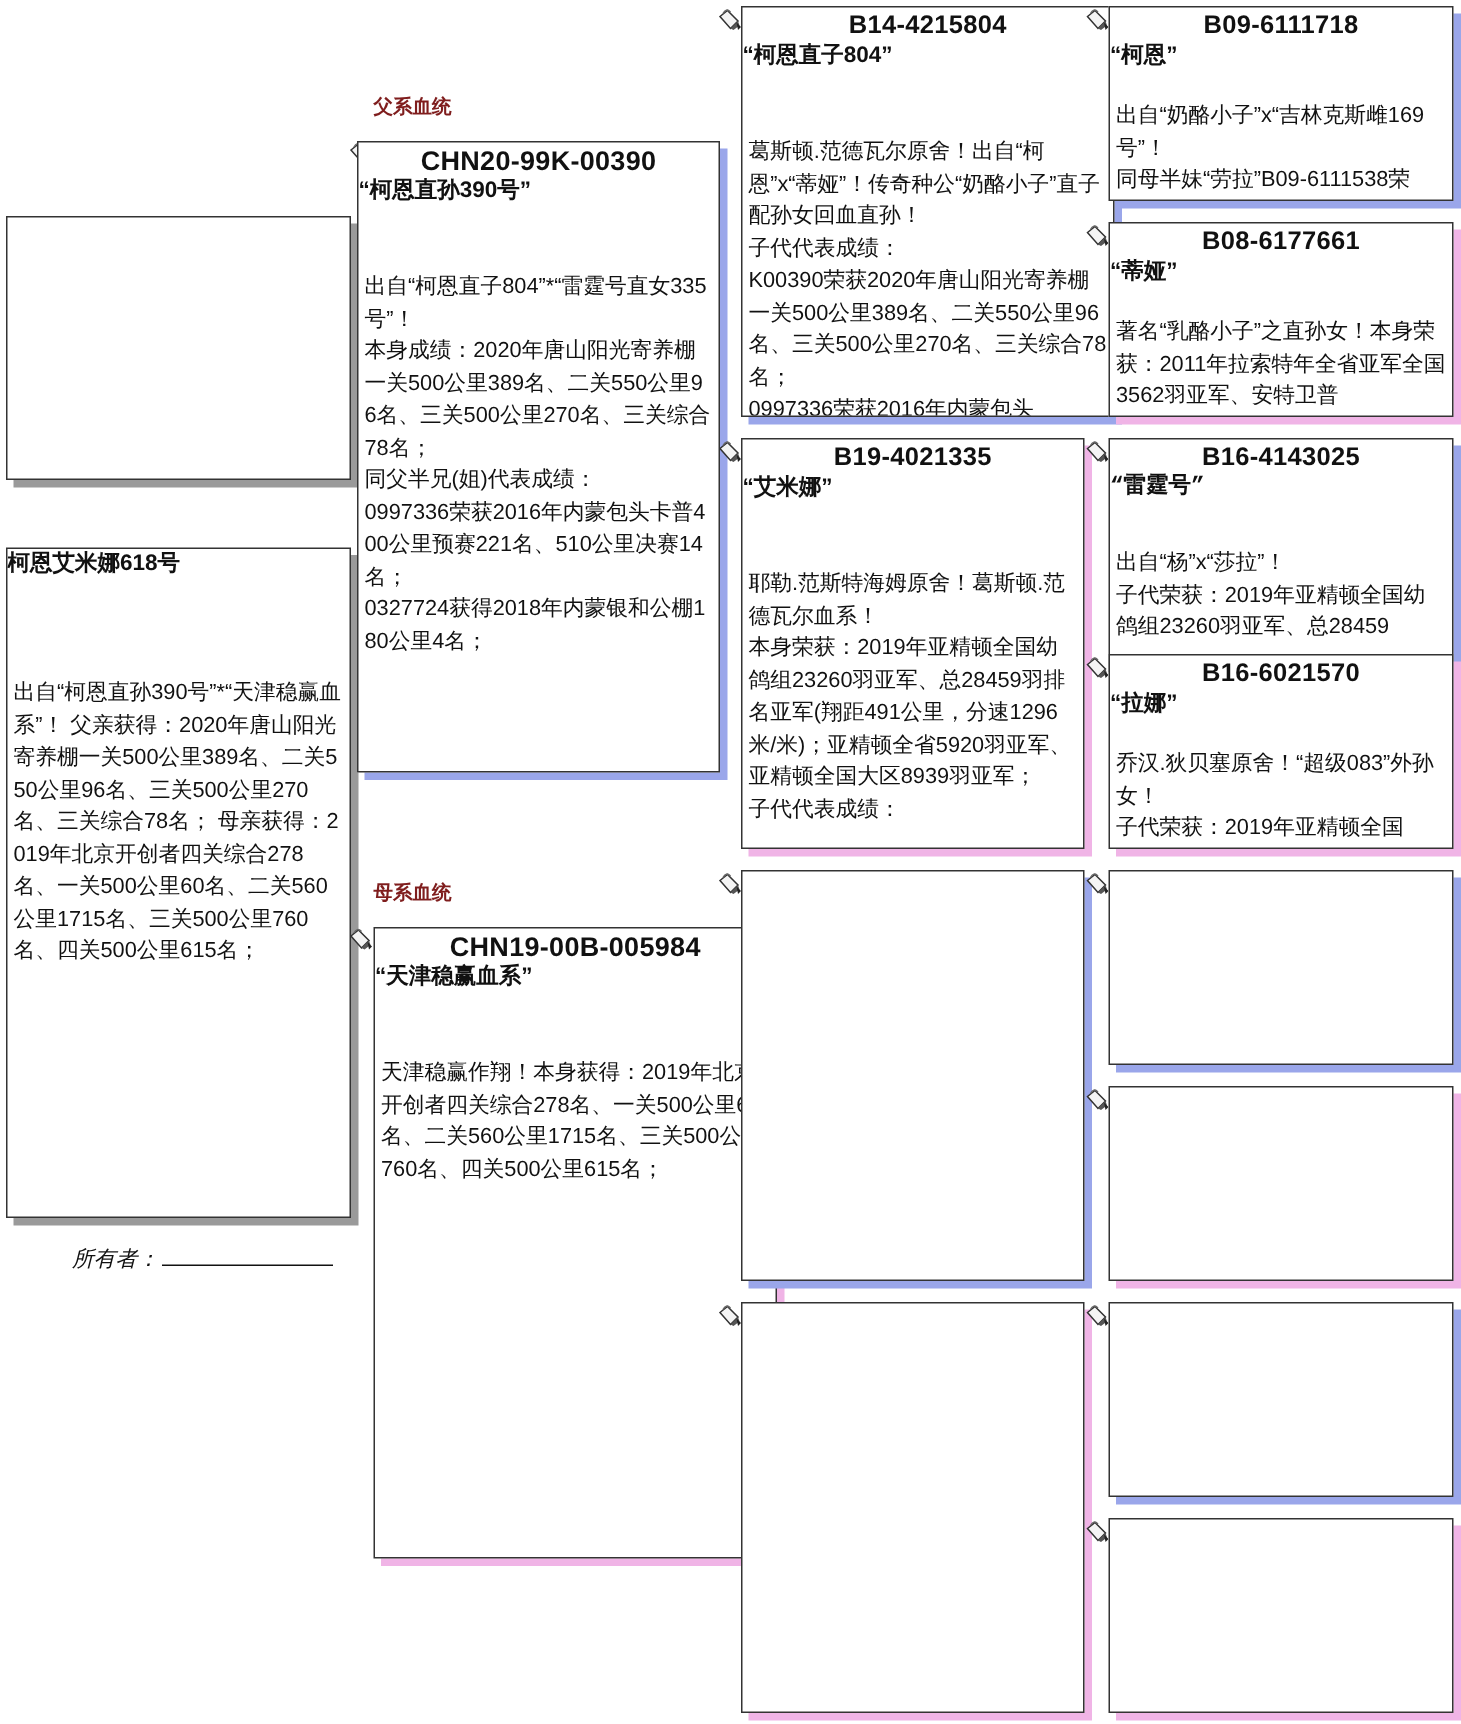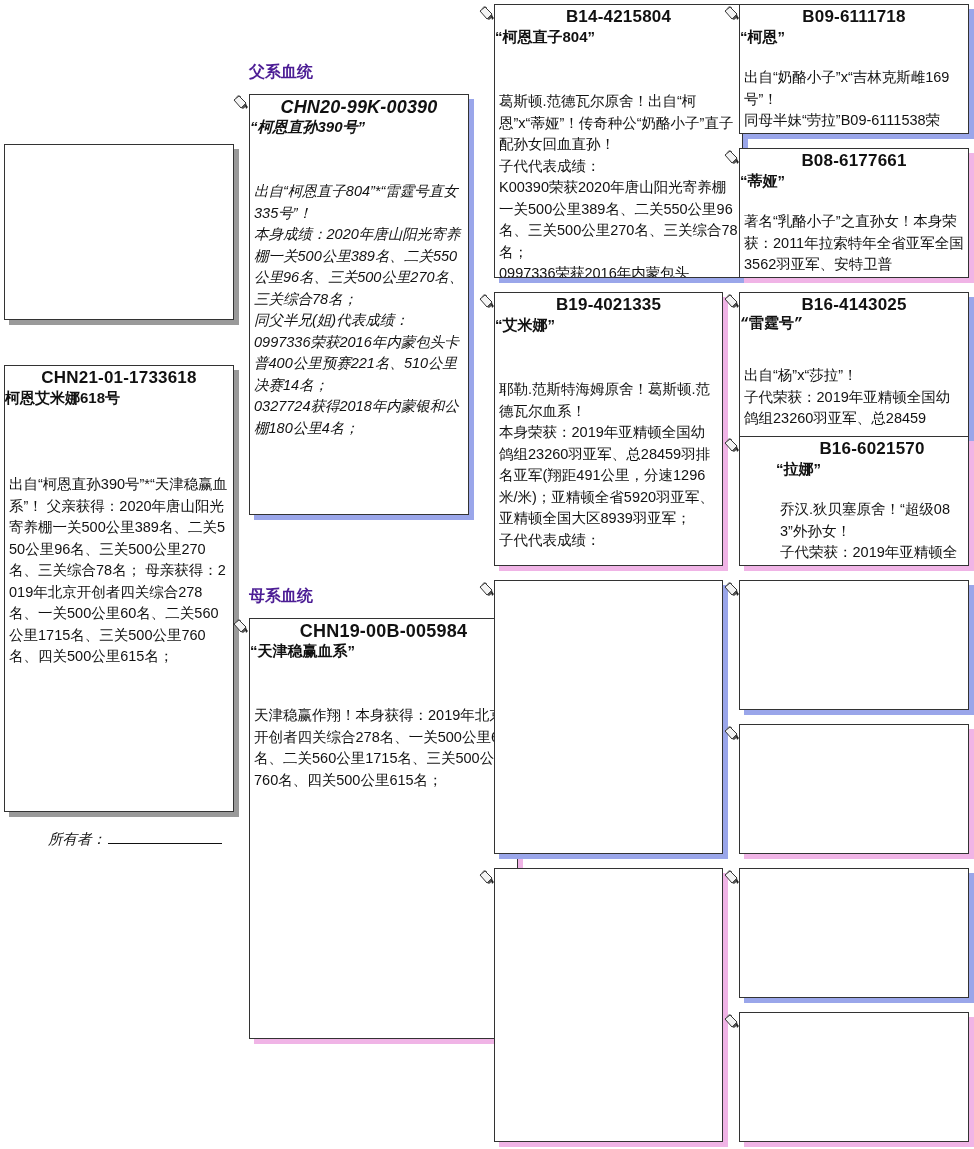--- a/index.html
+++ b/index.html
@@ -6,21 +6,21 @@
   body { width:974px; height:1149px; position:relative; overflow:hidden;
          font-family:"Liberation Sans","DejaVu Sans",sans-serif; color:#111; }
   .box { position:absolute; background:#fff; border:1px solid #333; box-sizing:border-box; overflow:hidden; }
   .sh-gray { box-shadow:5px 5px 0 #9a9a9a; }
   .sh-blue { box-shadow:5px 5px 0 #9aa6ea; }
   .sh-pink { box-shadow:5px 5px 0 #f0b4e6; }
   .ring { font-family:"Liberation Sans",sans-serif; font-weight:bold; font-size:17px; text-align:center; line-height:20px; margin-top:2px; letter-spacing:0.2px; }
   .ring.lg { font-size:18px; }
   .nick { font-weight:bold; font-size:15px; line-height:20px; }
   .desc { font-size:14.5px; line-height:21.5px; padding:0 4px 0 4px; white-space:pre-wrap; word-break:break-all; }
-  .section-label { position:absolute; font-size:16px; font-weight:bold; color:#4c1d95; }
+  .section-label { position:absolute; font-size:13px; font-weight:bold; color:#7f1d1d; }
   .bucket { position:absolute; width:16px; height:16px; }
   .owner { position:absolute; font-size:14.5px; }
   .owner-line { display:inline-block; width:114px; border-bottom:1px solid #111; height:12px; vertical-align:baseline; margin-left:2px; }
 </style>
 </head>
 <body>
 
 <svg width="0" height="0" style="position:absolute">
   <defs>
     <g id="bucket-g">
@@ -28,36 +28,35 @@
       <path d="M9 14 L14 9 L15 12 L11 15 Z" fill="#555"></path>
       <path d="M4 4 Q6 0 9 3" fill="none" stroke="#666" stroke-width="1"></path>
       <path d="M13 10 L16 13 L14 15 Z" fill="#222"></path>
     </g>
   </defs>
 </svg>
 
 <div class="box sh-gray" style="left:4px;top:144px;width:230px;height:176px;"></div>
 
 <div class="box sh-gray" style="left:4px;top:365px;width:230px;height:447px;">
-  <div class="ring" style="font-size:17px;">CHN21-01-1733618</div>
   <div class="nick" style="margin-bottom:66px;">柯恩艾米娜618号</div>
   <div class="desc">出自“柯恩直孙390号”*“天津稳赢血系”！ 父亲获得：2020年唐山阳光寄养棚一关500公里389名、二关550公里96名、三关500公里270名、三关综合78名； 母亲获得：2019年北京开创者四关综合278名、一关500公里60名、二关560公里1715名、三关500公里760名、四关500公里615名；</div>
 </div>
 
 <div class="owner" style="left:48px;top:830px;font-style:italic;">
   <span>所有者：</span><span class="owner-line"></span>
 </div>
 
 <div class="section-label" style="left:249px;top:62px;">父系血统</div>
 <div class="section-label" style="left:249px;top:586px;">母系血统</div>
 
 <svg class="bucket" style="left:232px;top:94px;" viewBox="0 0 16 16">
     <use href="#bucket-g"></use>
   </svg>
-<div class="box sh-blue" style="left:249px;top:94px;width:220px;height:421px;font-style:italic;">
+<div class="box sh-blue" style="left:238px;top:94px;width:242px;height:421px;">
   <div class="ring lg">CHN20-99K-00390</div>
   <div class="nick" style="margin-bottom:44px;">“柯恩直孙390号”</div>
   <div class="desc">出自“柯恩直子804”*“雷霆号直女335号”！
 本身成绩：2020年唐山阳光寄养棚一关500公里389名、二关550公里96名、三关500公里270名、三关综合78名；
 同父半兄(姐)代表成绩：
 0997336荣获2016年内蒙包头卡普400公里预赛221名、510公里决赛14名；
 0327724获得2018年内蒙银和公棚180公里4名；</div>
 </div>
 
 <svg class="bucket" style="left:232px;top:618px;" viewBox="0 0 16 16">
@@ -135,21 +134,21 @@
 <div class="box sh-blue" style="left:739px;top:292px;width:230px;height:156px;">
   <div class="ring">B16-4143025</div>
   <div class="nick" style="margin-bottom:30px;font-family:Liberation Mono, monospace;">“雷霆号”</div>
   <div class="desc">出自“杨”x“莎拉”！
 子代荣获：2019年亚精顿全国幼鸽组23260羽亚军、总28459</div>
 </div>
 
 <svg class="bucket" style="left:723px;top:437px;" viewBox="0 0 16 16">
     <use href="#bucket-g"></use>
   </svg>
-<div class="box sh-pink" style="left:739px;top:436px;width:230px;height:130px;padding-left:36px;">
+<div class="box sh-pink" style="left:739px;top:436px;width:230px;height:130px;">
   <div class="ring">B16-6021570</div>
   <div class="nick" style="margin-bottom:20px;">“拉娜”</div>
   <div class="desc">乔汉.狄贝塞原舍！“超级083”外孙女！
 子代荣获：2019年亚精顿全国</div>
 </div>
 
 <svg class="bucket" style="left:723px;top:581px;" viewBox="0 0 16 16">
     <use href="#bucket-g"></use>
   </svg>
 <div class="box sh-blue" style="left:739px;top:580px;width:230px;height:130px;">

